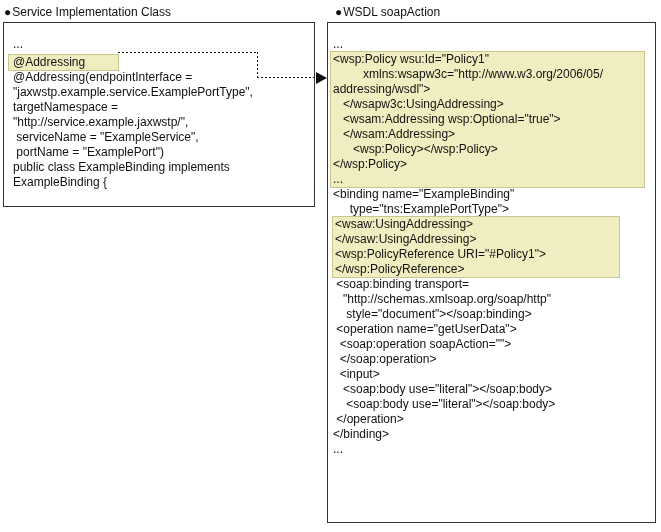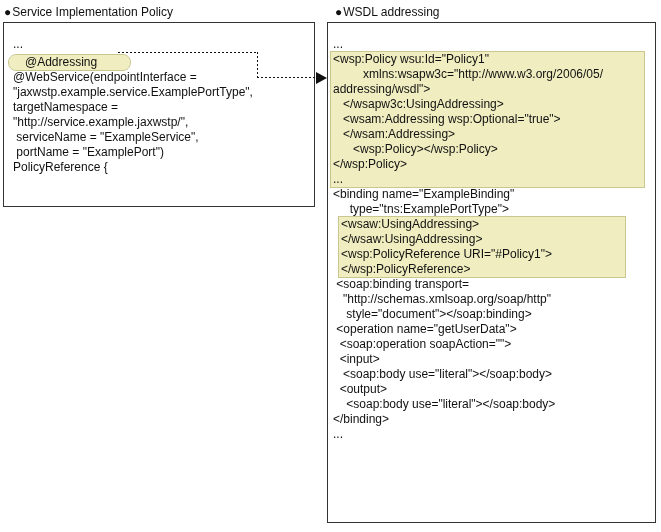--- a/index.html
+++ b/index.html
@@ -50,35 +50,33 @@
     font-size: 12px;
     line-height: 15px;
     height: 15px;
   }
 
   
   .seg.hl-inline {
     display: inline-block;
     width: 105px;
     margin-left: -4px;
-    padding-left: 16px;
+    padding-left: 4px;
     background: var(--hl-bg);
     outline: 1px solid var(--hl-border);
-    border-radius: 7px;
   }
   .seg.hl-block1 {
     margin-left: -2px;
     padding-left: 2px;
     width: 313px;
     background: var(--hl-bg);
     outline: 1px solid var(--hl-border);
     box-sizing: border-box;
   }
   .seg.hl-block2 {
-    margin-left: 6px;
     padding-left: 2px;
     width: 286px;
     background: var(--hl-bg);
     outline: 1px solid var(--hl-border);
     box-sizing: border-box;
   }
 
   
   .dash-h {
     position: absolute;
@@ -102,39 +100,40 @@
     border-left: 11px solid var(--arrow);
   }
 </style>
 </head>
 <body>
 
 <div id="page" style="--hl-bg: #f0eec0; --hl-border: #c9c78e; --arrow: #111111;">
 
   <div class="panel-title" id="left-title">
     <span class="bullet">●</span>
-    <span>Service Implementation Policy</span>
+    <span>Service Implementation Class</span>
   </div>
 
   <div class="panel-title" id="right-title">
     <span class="bullet">●</span>
-    <span>WSDL addressing</span>
+    <span>WSDL soapAction</span>
   </div>
 
   <div class="code-box" id="left-box">
     <div class="code-content"><div class="seg plain">
           <div class="code-line">...</div>
         </div><div class="seg hl-inline"><div class="code-line">@Addressing</div></div><div class="seg plain">
-          <div class="code-line">@WebService(endpointInterface =</div>
+          <div class="code-line">@Addressing(endpointInterface =</div>
           <div class="code-line">"jaxwstp.example.service.ExamplePortType",</div>
           <div class="code-line">targetNamespace =</div>
           <div class="code-line">"http://service.example.jaxwstp/",</div>
           <div class="code-line"> serviceName = "ExampleService",</div>
           <div class="code-line"> portName = "ExamplePort")</div>
-          <div class="code-line">PolicyReference {</div>
+          <div class="code-line">public class ExampleBinding implements</div>
+          <div class="code-line">ExampleBinding {</div>
         </div></div>
   </div>
 
   <div class="code-box" id="right-box">
     <div class="code-content">
         <div class="seg plain">
           <div class="code-line">...</div>
         </div>
         <div class="seg hl-block1">
           <div class="code-line">&lt;wsp:Policy wsu:Id="Policy1"</div>
@@ -156,24 +155,25 @@
           <div class="code-line">&lt;/wsaw:UsingAddressing&gt;</div>
           <div class="code-line">&lt;wsp:PolicyReference URI="#Policy1"&gt;</div>
           <div class="code-line">&lt;/wsp:PolicyReference&gt;</div>
         </div>
         <div class="seg plain">
           <div class="code-line"> &lt;soap:binding transport=</div>
           <div class="code-line">   "http://schemas.xmlsoap.org/soap/http"</div>
           <div class="code-line">    style="document"&gt;&lt;/soap:binding&gt;</div>
           <div class="code-line"> &lt;operation name="getUserData"&gt;</div>
           <div class="code-line">  &lt;soap:operation soapAction=""&gt;</div>
+          <div class="code-line">  &lt;/soap:operation&gt;</div>
           <div class="code-line">  &lt;input&gt;</div>
           <div class="code-line">   &lt;soap:body use="literal"&gt;&lt;/soap:body&gt;</div>
-          <div class="code-line">  &lt;output&gt;</div>
           <div class="code-line">    &lt;soap:body use="literal"&gt;&lt;/soap:body&gt;</div>
+          <div class="code-line"> &lt;/operation&gt;</div>
           <div class="code-line">&lt;/binding&gt;</div>
           <div class="code-line">...</div>
         </div>
       </div>
   </div>
 
   <div class="dash-h" id="arrow-seg1"></div>
   <div class="dash-v" id="arrow-seg2"></div>
   <div class="dash-h" id="arrow-seg3"></div>
   <div id="arrow-head"></div>

